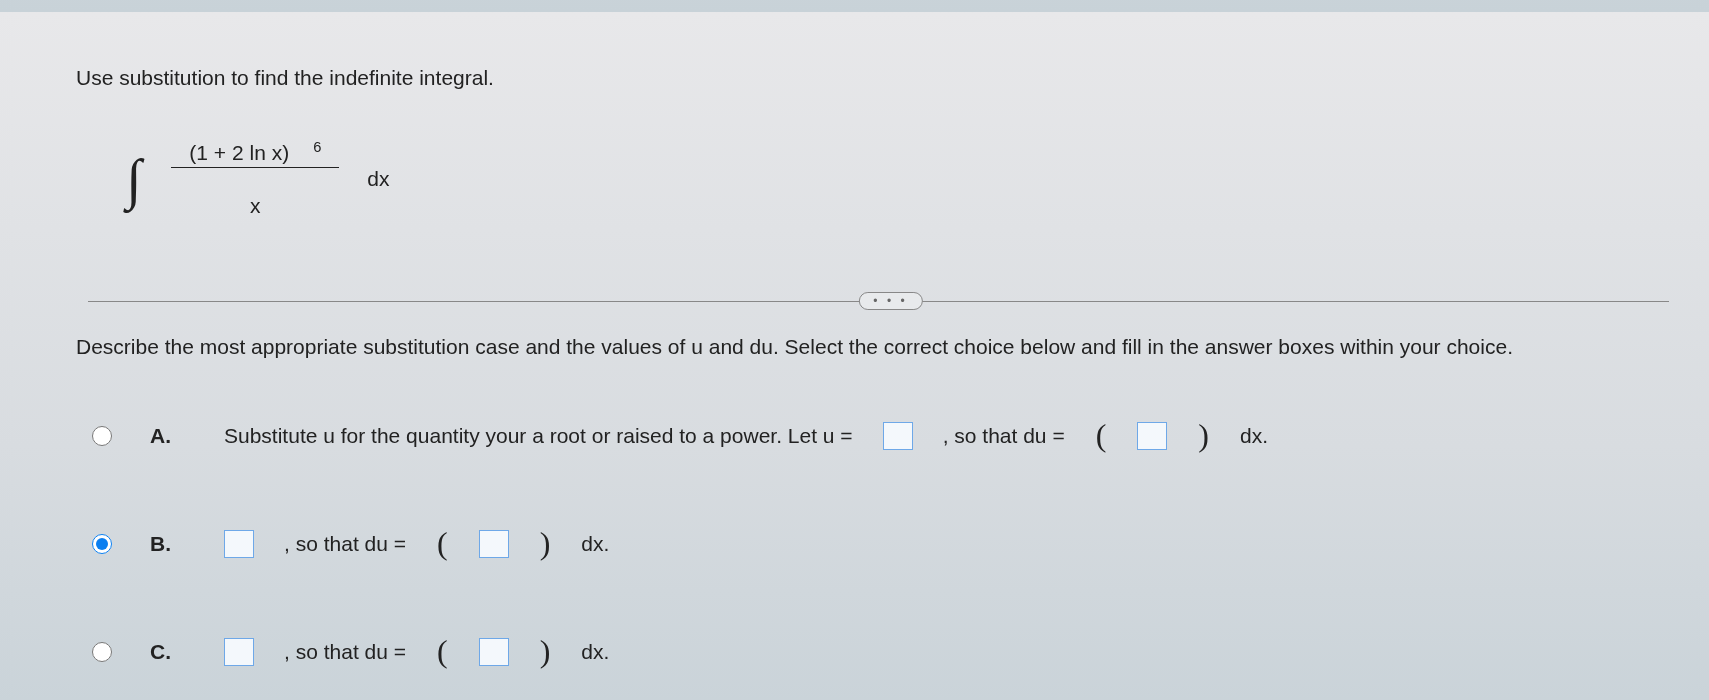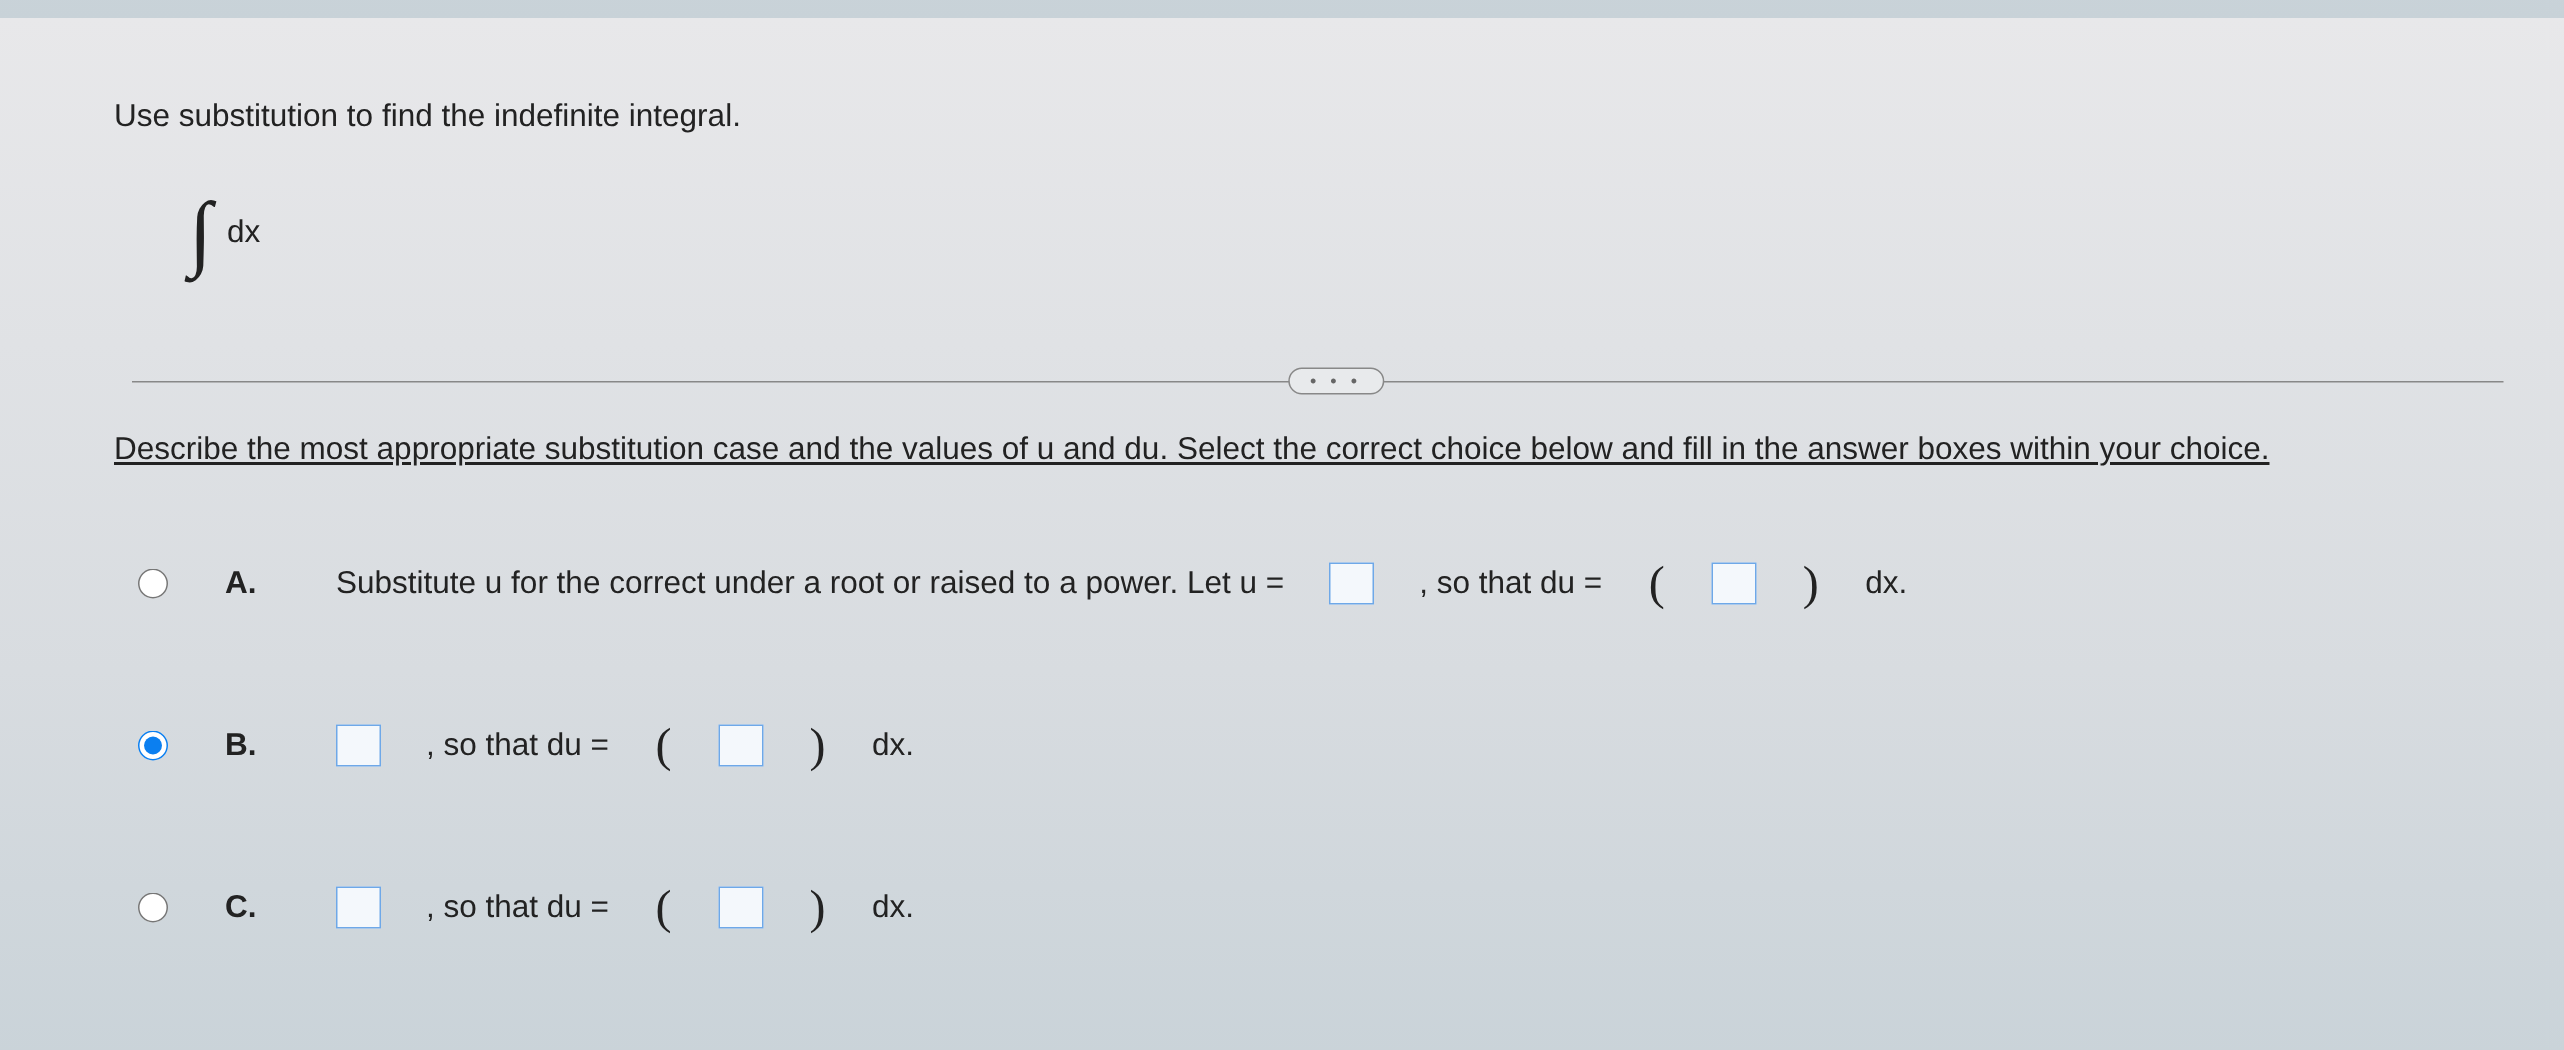--- a/index.html
+++ b/index.html
@@ -72,21 +72,20 @@
       border-radius: 12px;
       padding: 1px 14px;
       font-size: 12px;
       letter-spacing: 3px;
       color: #666;
       cursor: pointer;
     }
     .sub-instruction {
       margin-bottom: 35px;
       line-height: 1.5;
-      text-decoration: underline;
     }
     .choices {
       margin-left: 4px;
     }
     .choice {
       display: flex;
       align-items: center;
       margin-bottom: 32px;
       gap: 14px;
     }
@@ -123,37 +122,43 @@
       padding: 0 1px;
     }
   </style>
 </head>
 <body>
 
 <div class="instruction">Use substitution to find the indefinite integral.</div>
 
 <div class="integral-wrap">
   <span class="integral-sign">∫</span>
+  <span class="fraction">
+    <span class="numerator">
+      <span>(1 + 2 ln x)</span><span class="sup">6</span>
+    </span>
+    <span class="denominator">x</span>
+  </span>
   <span class="dx">dx</span>
 </div>
 
 <div class="divider-row">
   <hr class="divider-line">
   <div class="divider-pill">• • •</div>
 </div>
 
 <div class="sub-instruction">Describe the most appropriate substitution case and the values of u and du. Select the correct choice below and fill in the answer boxes within your choice.</div>
 
 <div class="choices">
 
   <div class="choice">
     <input type="radio" name="ans" style="">
     <span class="choice-label">A.</span>
     <span class="choice-text">
-      <span>Substitute u for the correct under a root or raised to a power. Let u =</span>
+      <span>Substitute u for the quantity your a root or raised to a power. Let u =</span>
       <input type="text" class="blank" style="">
       <span>, so that du =</span>
       <span class="paren">(</span>
       <input type="text" class="blank" style="">
       <span class="paren">)</span>
       <span>dx.</span>
     </span>
   </div>
 
   <div class="choice">

